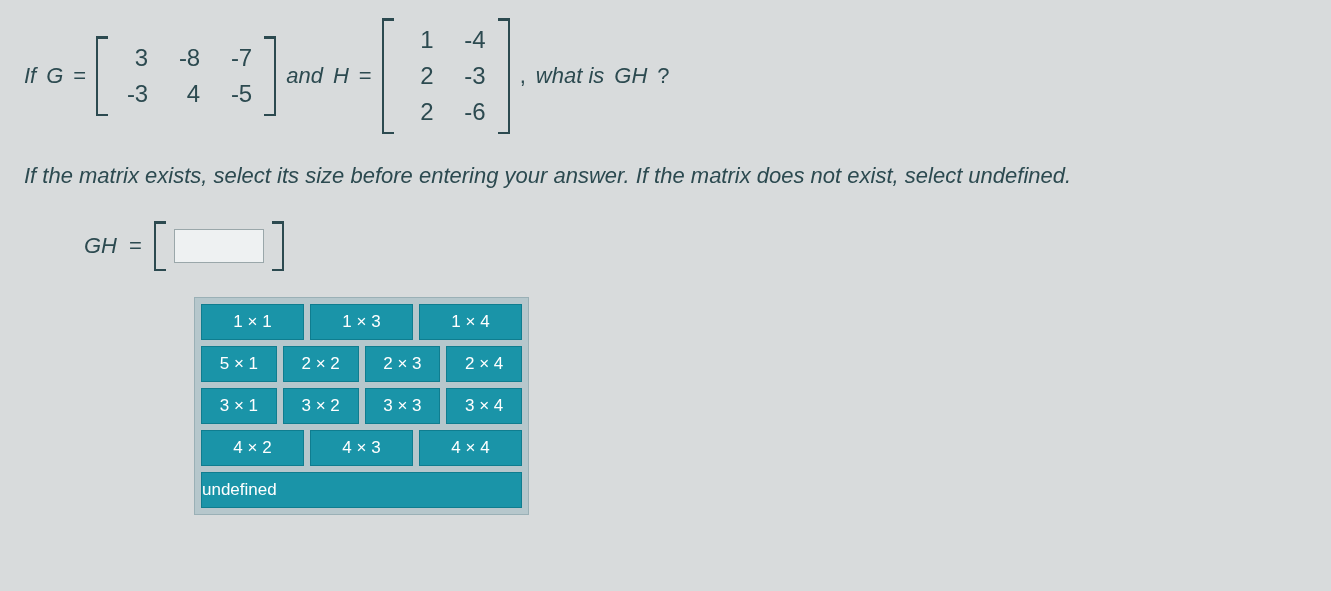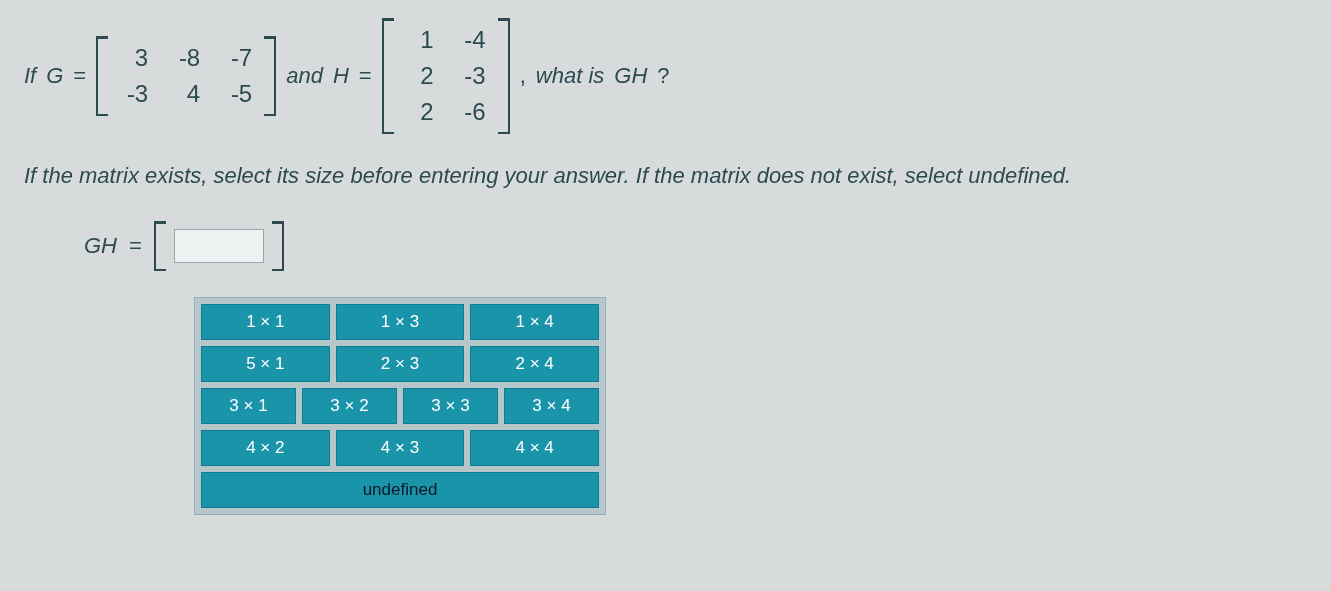--- a/index.html
+++ b/index.html
@@ -75,21 +75,21 @@
     height: 34px;
     margin: 8px 6px;
     border: 1.5px solid #9aa7aa;
     background: #eef1f2;
     font-size: 18px;
     text-align: center;
     font-style: normal;
   }
   .grid-area {
     margin-left: 170px;
-    width: 412px;
+    width: 335px;
     background: #b6c7cc;
     padding: 6px;
     border: 1px solid #9ab0b6;
     font-style: normal;
   }
   .size-row {
     display: flex;
     gap: 6px;
     margin-bottom: 6px;
   }
@@ -98,22 +98,22 @@
     background: #1a94a8;
     color: #fff;
     text-align: center;
     padding: 7px 0;
     font-size: 17px;
     cursor: pointer;
     border: 1px solid #0f7d8f;
   }
   .undef-btn {
     background: #1a94a8;
-    color: #0f172a;
-    text-align: center;
+    color: #ffffff;
+    text-align: left;
     padding: 7px 0;
     font-size: 17px;
     cursor: pointer;
     border: 1px solid #0f7d8f;
   }
 </style>
 </head>
 <body>
 
 <div class="question-line">
@@ -170,20 +170,21 @@
 </div>
 
 <div class="grid-area">
   <div class="size-row">
     <div class="size-btn">1 × 1</div>
     <div class="size-btn">1 × 3</div>
     <div class="size-btn">1 × 4</div>
   </div>
   <div class="size-row">
     <div class="size-btn">5 × 1</div>
+    <div class="size-btn">2 × 2</div>
     <div class="size-btn">2 × 3</div>
     <div class="size-btn">2 × 4</div>
   </div>
   <div class="size-row">
     <div class="size-btn">3 × 1</div>
     <div class="size-btn">3 × 2</div>
     <div class="size-btn">3 × 3</div>
     <div class="size-btn">3 × 4</div>
   </div>
   <div class="size-row">

